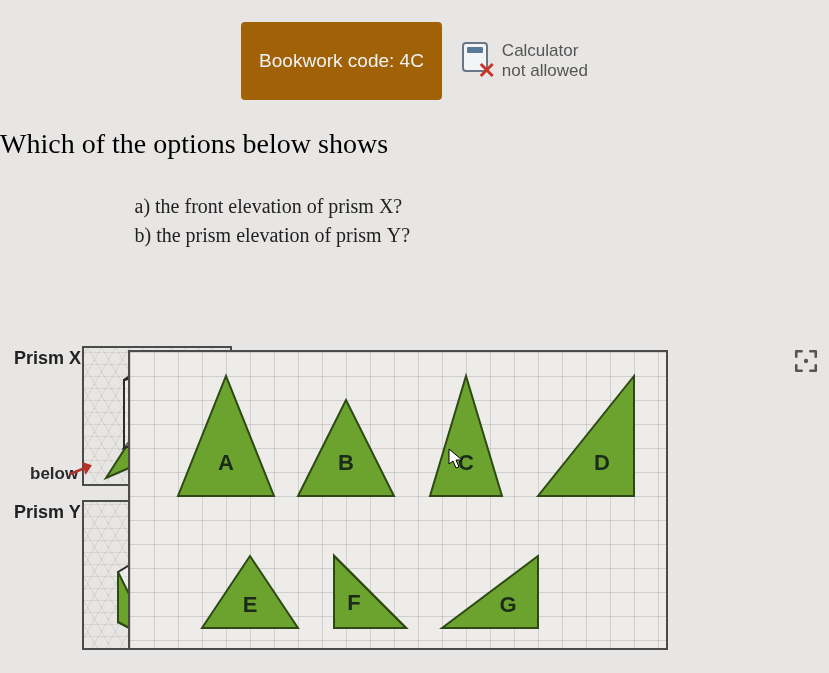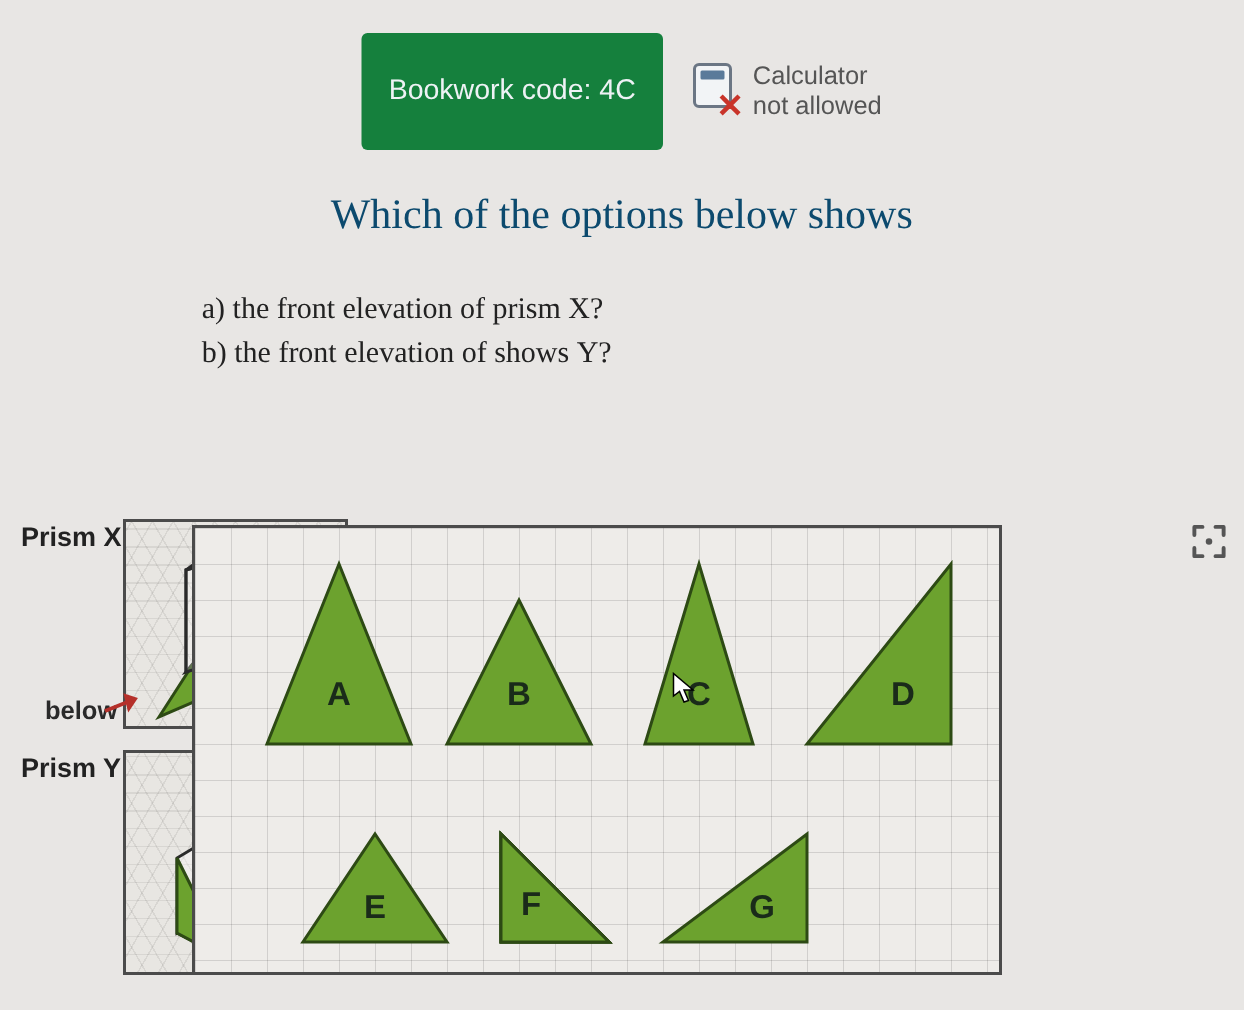--- a/index.html
+++ b/index.html
@@ -13,21 +13,21 @@
     color: #2a2a2a;
   }
   .header-row {
     display: flex;
     align-items: center;
     justify-content: center;
     gap: 18px;
     padding-top: 22px;
   }
   .code-badge {
-    background: #15803d;
+    background: #a16207;
     color: #eef2f5;
     padding: 28px 18px;
     border-radius: 4px;
     font-family: Arial, sans-serif;
     font-size: 19px;
   }
   .calc-group {
     display: flex;
     align-items: center;
     gap: 8px;
@@ -57,24 +57,24 @@
   }
   .calc-x {
     position: absolute;
     bottom: -4px; right: -2px;
     font-weight: 900;
     color: #c9342a;
     font-size: 22px;
     font-family: Arial, sans-serif;
   }
   .question-main {
-    text-align: center;
+    text-align: left;
     font-size: 28px;
     margin-top: 28px;
-    color: #0c4a6e;
+    color: #000000;
   }
   .question-sub {
     margin: 32px auto 0;
     width: 560px;
     font-size: 20px;
     color: #222;
     line-height: 1.45;
   }
   .part-row { white-space: nowrap; }
   .serif-var { font-family: 'Times New Roman', serif; }
@@ -168,21 +168,21 @@
   </div>
 </div>
 
 <div class="question-main">Which of the options below shows</div>
 
 <div class="question-sub">
   <div class="part-row">
     <span>a) the front elevation of prism </span><span class="serif-var">X</span><span>?</span>
   </div>
   <div class="part-row">
-    <span>b) the front elevation of shows </span><span class="serif-var">Y</span><span>?</span>
+    <span>b) the prism elevation of prism </span><span class="serif-var">Y</span><span>?</span>
   </div>
 </div>
 
 <div class="diagram-area">
   <div class="prisms-col">
 
     <div class="prism-block">
       <div class="prism-label" style="top:6px;left:14px;">Prism X</div>
       <div class="iso-box" style="top:4px;left:82px;width:150px;height:140px;">
         <svg width="150" height="140" viewBox="0 0 150 140">

